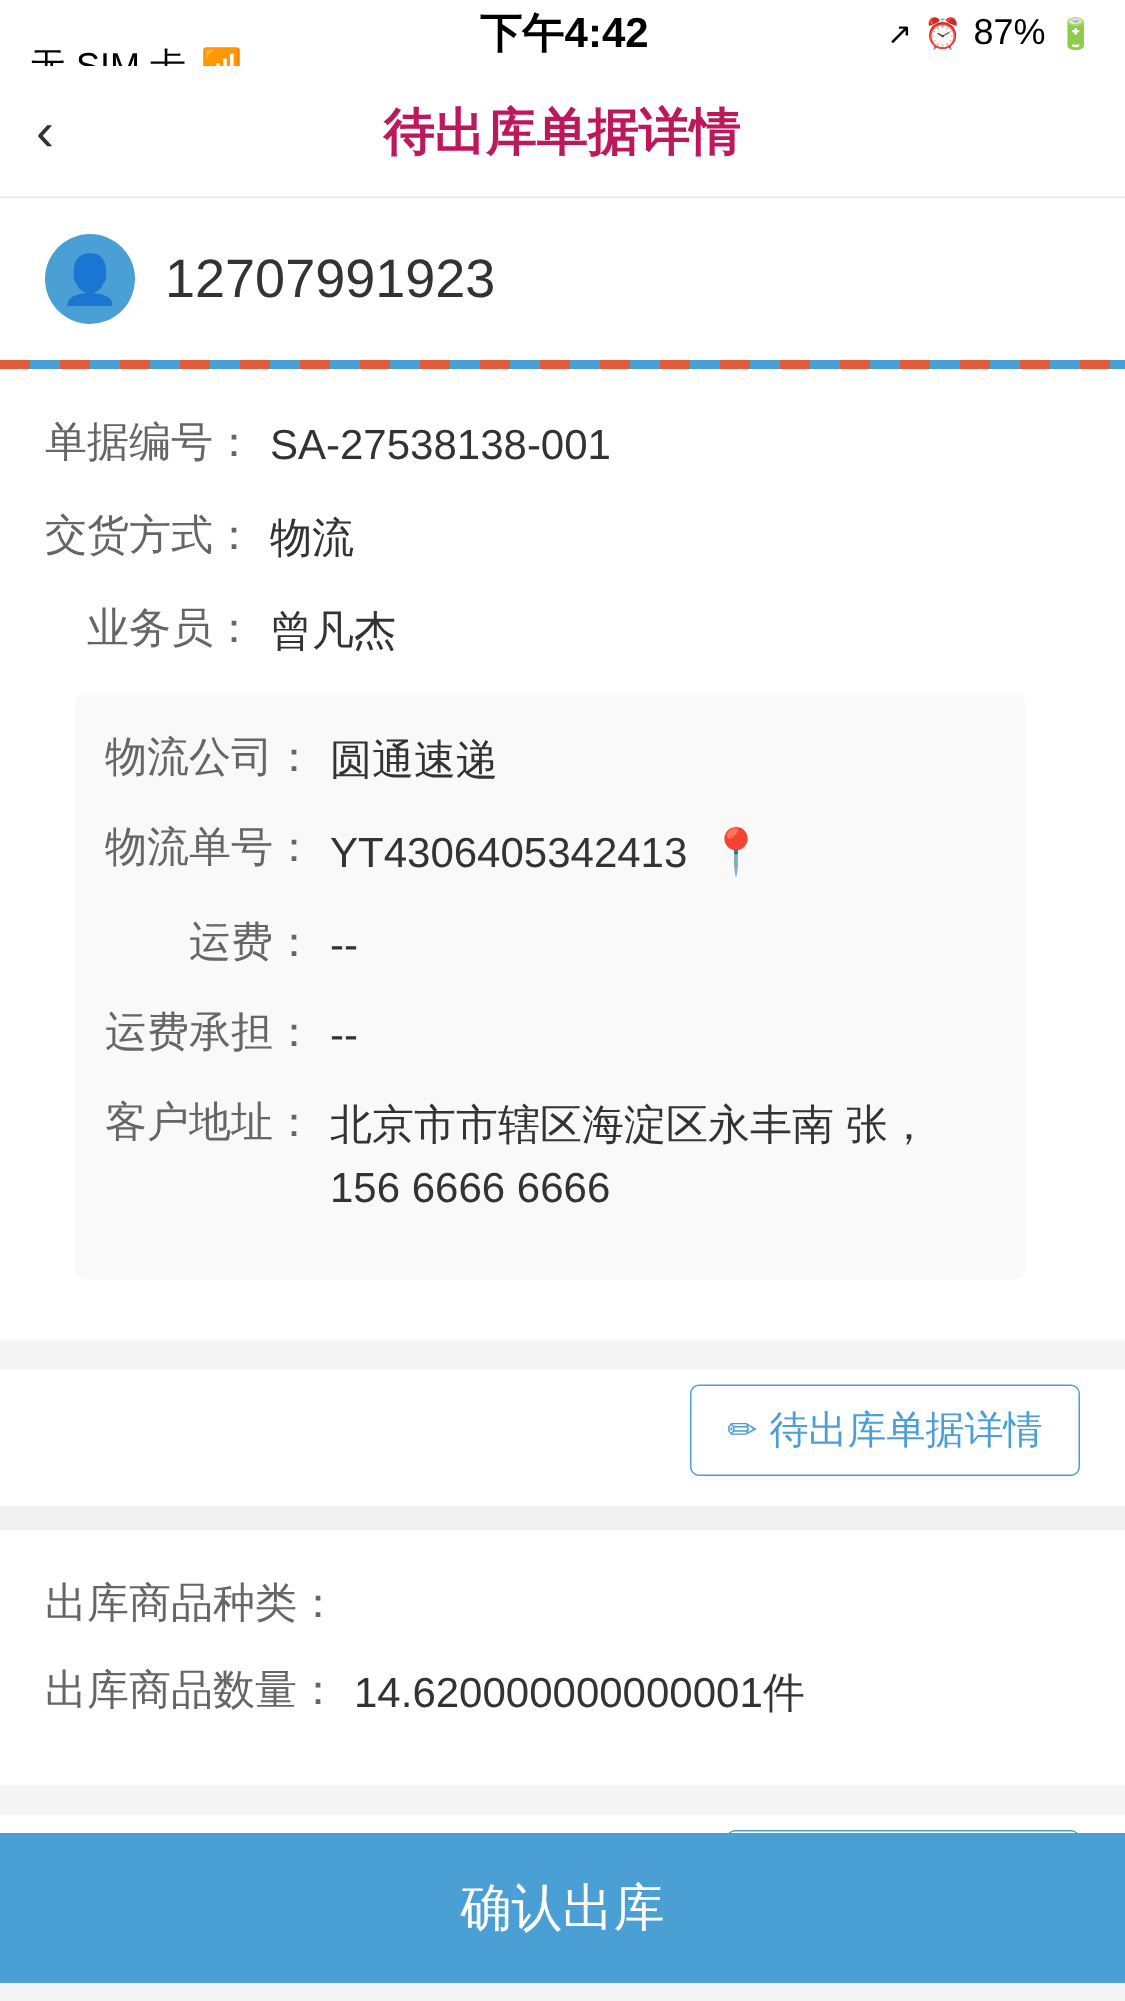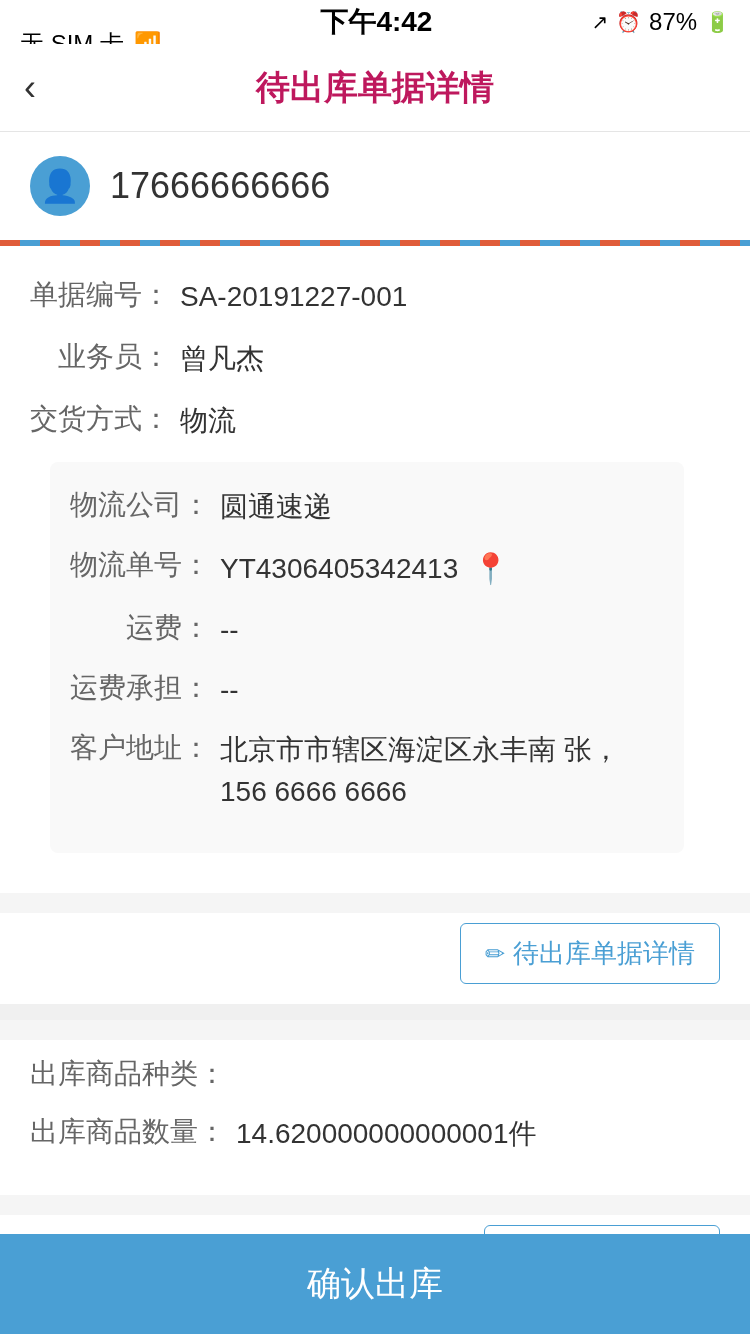--- a/index.html
+++ b/index.html
@@ -180,23 +180,22 @@
 
     
     .gray-separator {
       height: 16px;
       background: #f0f0f0;
     }
 
     
     .product-section {
       background: #fff;
-      padding: 15px 30px 20px 30px;
+      padding: 30px 30px 20px 30px;
       margin-bottom: 20px;
-      margin-top: 20px;
     }
 
     
     .detail-btn-container {
       display: flex;
       justify-content: flex-end;
       padding: 10px 30px 20px;
       background: #fff;
     }
     .detail-btn {
@@ -215,21 +214,21 @@
 
     
     .spacer {
       height: 280px;
       background: #f5f5f5;
     }
 
     
     .bottom-bar {
       position: fixed;
-      bottom: 0;
+      bottom: 12px;
       left: 0;
       width: 750px;
       height: 100px;
       background: #4a9fd4;
       display: flex;
       align-items: center;
       justify-content: center;
       cursor: pointer;
     }
     .confirm-btn-text {
@@ -259,37 +258,37 @@
   <div class="nav-back">‹</div>
   <div class="nav-title">待出库单据详情</div>
 </div>
 
 <div class="content">
 
   <div class="customer-header">
     <div class="customer-avatar">
       <span>👤</span>
     </div>
-    <div class="customer-phone">17666666666</div>
+    <div class="customer-phone">12707991923</div>
   </div>
 
   <div class="dashed-divider"></div>
 
   <div class="info-section">
     <div class="info-row">
       <span class="info-label">单据编号：</span>
-      <span class="info-value">SA-20191227-001</span>
+      <span class="info-value">SA-27538138-001</span>
+    </div>
+    <div class="info-row">
+      <span class="info-label">交货方式：</span>
+      <span class="info-value">物流</span>
     </div>
     <div class="info-row">
       <span class="info-label">业务员：</span>
       <span class="info-value">曾凡杰</span>
-    </div>
-    <div class="info-row">
-      <span class="info-label">交货方式：</span>
-      <span class="info-value">物流</span>
     </div>
 
     <div class="logistics-section">
       <div class="logistics-row">
         <span class="logistics-label">物流公司：</span>
         <span class="logistics-value">圆通速递</span>
       </div>
       <div class="logistics-row">
         <span class="logistics-label">物流单号：</span>
         <span class="logistics-value">

